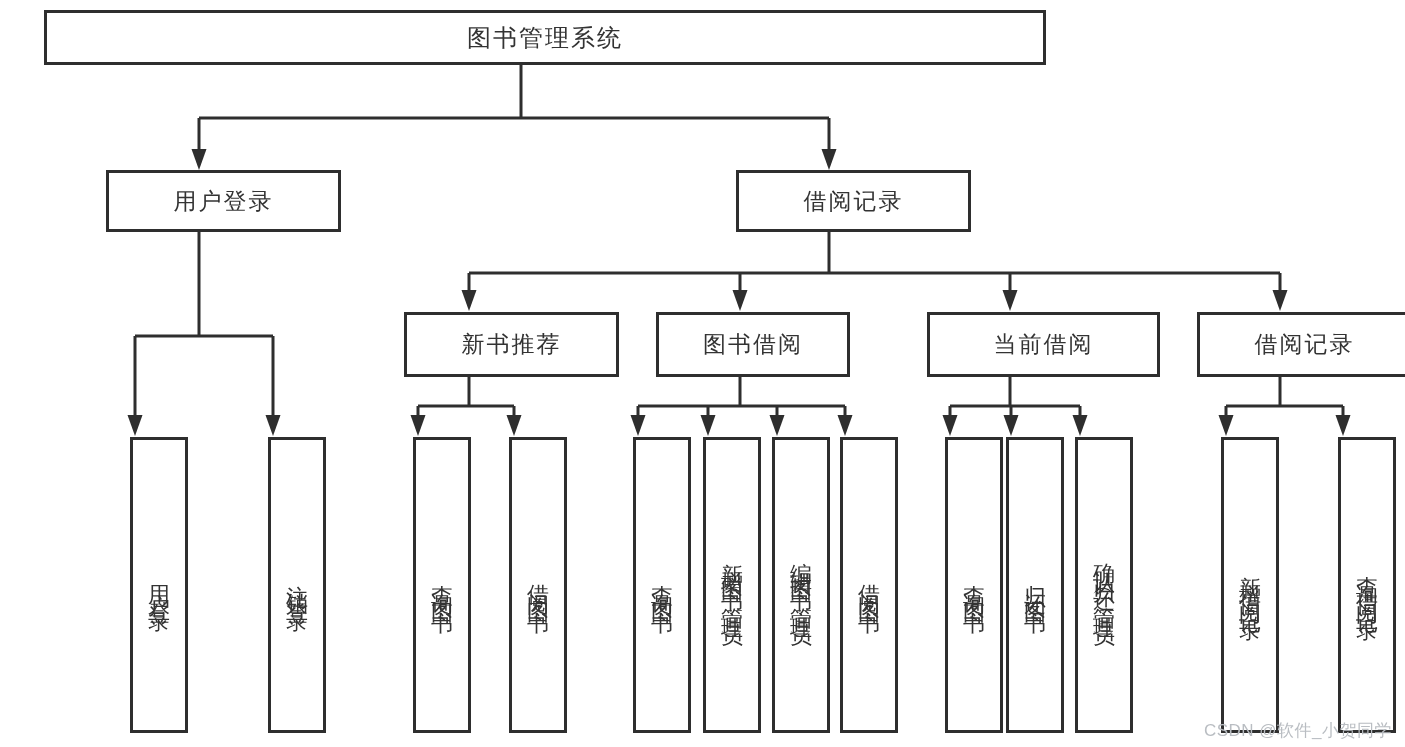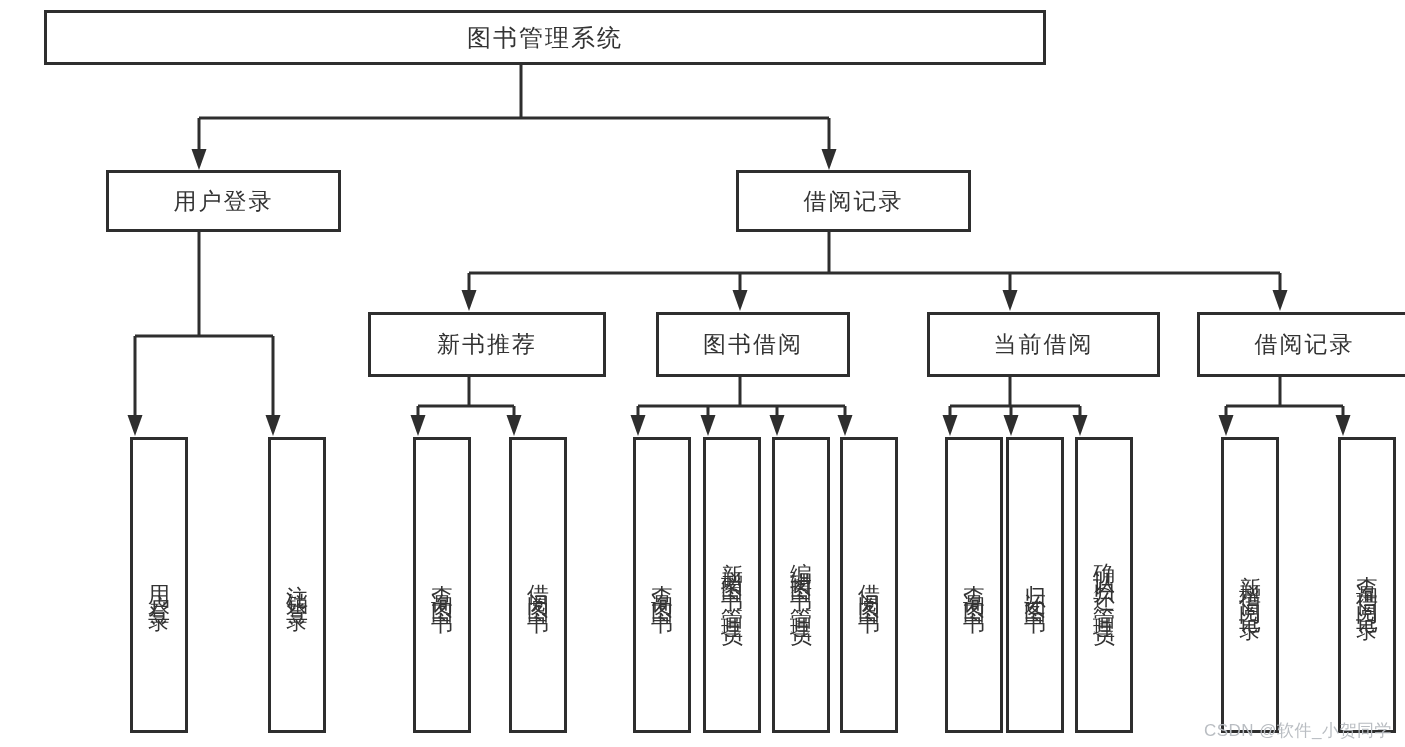--- a/index.html
+++ b/index.html
@@ -117,21 +117,21 @@
     <span>图书管理系统</span>
   </div>
 
   <div class="node h-node" style="left:82px; top:170px; width:235px; height:62px;">
     <span>用户登录</span>
   </div>
   <div class="node h-node" style="left:712px; top:170px; width:235px; height:62px;">
     <span>借阅记录</span>
   </div>
 
-  <div class="node h-node" style="left:344px; top:312px; width:238px; height:65px;font-family:Liberation Serif, serif;">
+  <div class="node h-node" style="left:380px; top:312px; width:215px; height:65px;font-family:Liberation Serif, serif;">
     <span>新书推荐</span>
   </div>
   <div class="node h-node" style="left:632px; top:312px; width:194px; height:65px;">
     <span>图书借阅</span>
   </div>
   <div class="node h-node" style="left:903px; top:312px; width:233px; height:65px;">
     <span>当前借阅</span>
   </div>
   <div class="node h-node" style="left:1173px; top:312px; width:215px; height:65px;">
     <span>借阅记录</span>

